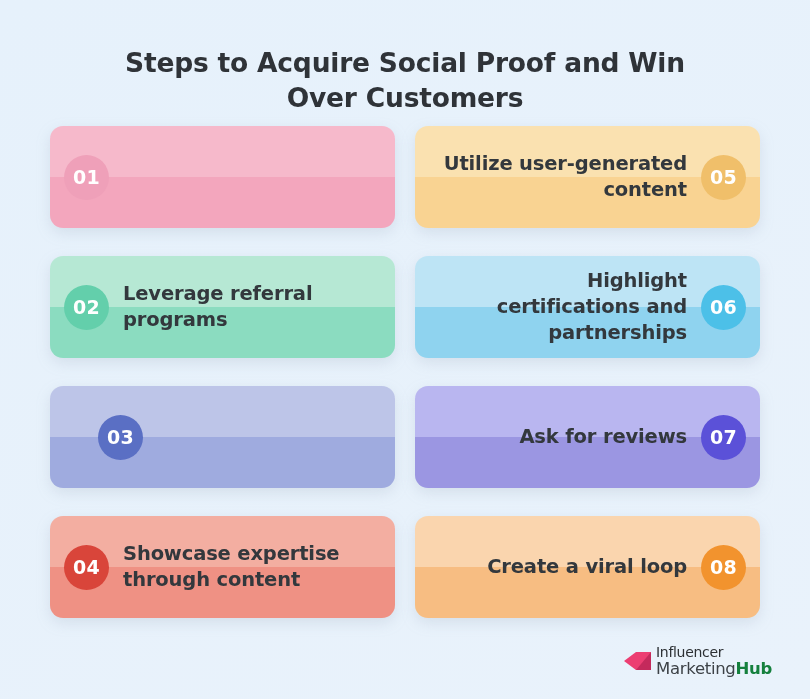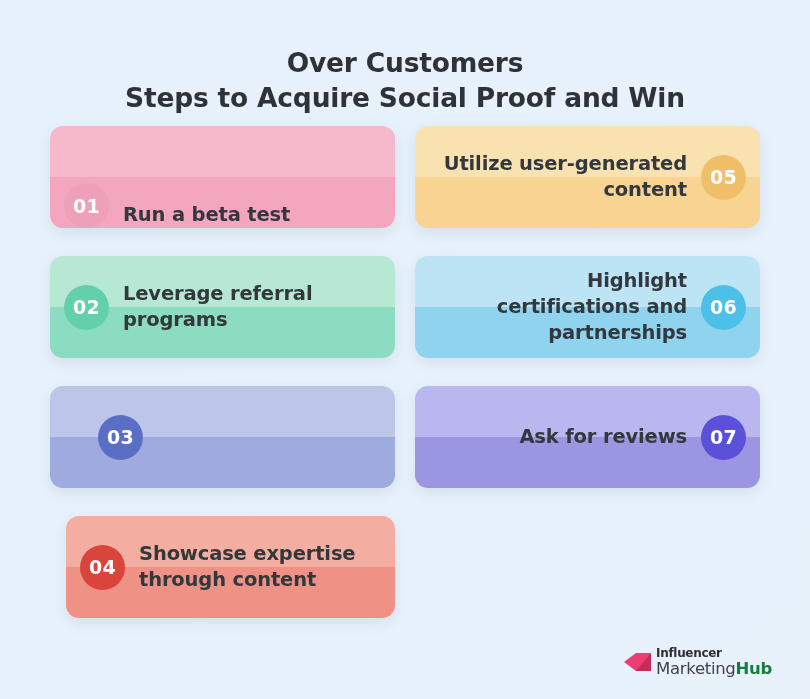--- a/index.html
+++ b/index.html
@@ -119,48 +119,47 @@
     height: 30px;
     flex: 0 0 auto;
     display: block;
   }
   .logo-text {
     display: flex;
     flex-direction: column;
     line-height: 1.06;
   }
   .logo-line1 {
-    font-size: 12px;
-    font-weight: 700;
+    font-size: 14px;
+    font-weight: 400;
     color: #2c3034;
     letter-spacing: -0.3px;
   }
   .logo-line2 {
     font-size: 16.5px;
     font-weight: 400;
     color: #3d4247;
     letter-spacing: -0.3px;
   }
   .logo-line2 b { font-weight: 700; color: #15803d; }
 </style>
 </head>
 <body style="background: linear-gradient(150deg, rgb(230, 241, 251) 0%, rgb(233, 242, 251) 100%);">
 
 <div class="poster">
 
   <h1 class="title" style="color: rgb(47, 51, 56);">
+    <span class="ln">Steps to Acquire Social Proof and Win</span>
     <span class="ln">Over Customers</span>
-    <span class="ln">Steps to Acquire Social Proof and Win</span>
   </h1>
 
   <div class="grid">
 
-    <div class="card left" style="grid-area: 1 / 1; align-items: flex-end; --c-top: #f6b9cb; --c-bot: #f3a6bd; --c-badge: #efa0b9;">
+    <div class="card left" style="grid-area: 1 / 1; --c-top: #f6b9cb; --c-bot: #f3a6bd; --c-badge: #efa0b9;">
       <div class="badge">01</div>
-      <div class="card-label">Run a beta test</div>
     </div>
     <div class="card right" style="grid-area: 1 / 2; --c-top: #fae1b0; --c-bot: #f9d392; --c-badge: #f0bf6a;">
       <div class="card-label">Utilize user-generated content</div>
       <div class="badge">05</div>
     </div>
 
     <div class="card left" style="grid-area: 2 / 1; --c-top: #b6e8d4; --c-bot: #8bdcc0; --c-badge: #63cfab;">
       <div class="badge">02</div>
       <div class="card-label">Leverage referral programs</div>
     </div>
@@ -170,23 +169,27 @@
     </div>
 
     <div class="card left" style="grid-area: 3 / 1; padding-left: 48px; --c-top: #bdc5e8; --c-bot: #9fabdf; --c-badge: #5a6fc4;">
       <div class="badge">03</div>
     </div>
     <div class="card right" style="grid-area: 3 / 2; --c-top: #b9b6f0; --c-bot: #9b96e2; --c-badge: #5b51d8;">
       <div class="card-label">Ask for reviews</div>
       <div class="badge">07</div>
     </div>
 
-    <div class="card left" style="grid-area: 4 / 1; margin-left: 16px; --c-top: #f3aea1; --c-bot: #ef9184; --c-badge: #d9453a;">
+    <div class="card left" style="grid-area: 4 / 1; --c-top: #f3aea1; --c-bot: #ef9184; --c-badge: #d9453a;">
       <div class="badge">04</div>
       <div class="card-label">Showcase expertise through content</div>
+    </div>
+    <div class="card right" style="grid-area: 4 / 2; --c-top: #fad5ae; --c-bot: #f7bd82; --c-badge: #f2932e;">
+      <div class="card-label">Create a viral loop</div>
+      <div class="badge">08</div>
     </div>
 
   </div>
 
   <div class="logo">
     <svg class="logo-mark" viewBox="0 0 30 30">
       <polygon points="29,6 29,24 14,24 2,15 14,6" fill="#ec3e72"></polygon>
       <polygon points="29,6 29,24 14,24" fill="#c42a5c"></polygon>
     </svg>
     <div class="logo-text">

